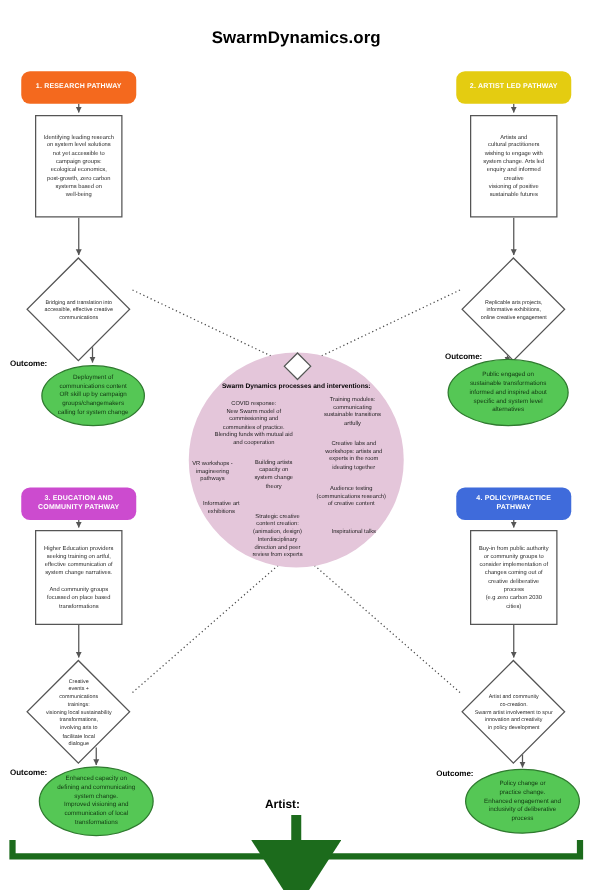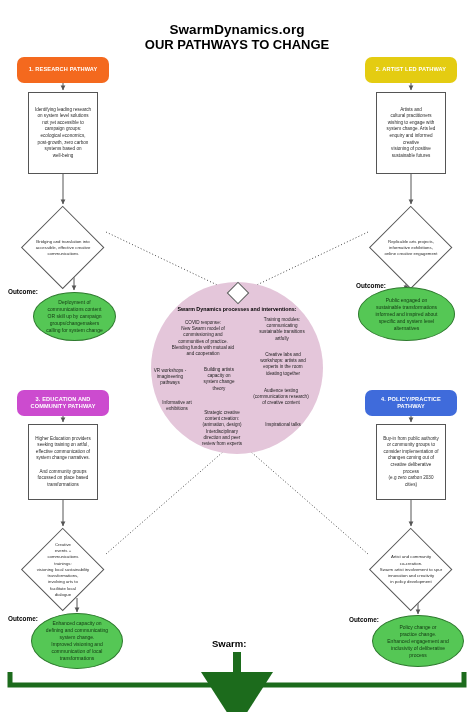--- a/index.html
+++ b/index.html
@@ -150,21 +150,20 @@
     <line x1="368" y1="212" x2="242" y2="272" stroke="#4a4a4a" stroke-width="1" stroke-dasharray="1,2.2"></line>
     <line x1="106" y1="534" x2="232" y2="424" stroke="#4a4a4a" stroke-width="1" stroke-dasharray="1,2.2"></line>
     <line x1="368" y1="534" x2="242" y2="424" stroke="#4a4a4a" stroke-width="1" stroke-dasharray="1,2.2"></line>
 
     <path d="M10,652 L10,665 L464,665 L464,652" fill="none" stroke="#1C6B1C" stroke-width="5"></path>
     <line x1="237" y1="632" x2="237" y2="660" stroke="#1C6B1C" stroke-width="8" marker-end="url(#ahg)"></line>
   </svg>
 
   <div class="title-wrap">
     <div class="title1">SwarmDynamics.org</div>
-    <div class="title2">OUR  PATHWAYS TO CHANGE</div>
   </div>
 
   <div class="pill research">1. RESEARCH PATHWAY</div>
   <div class="rect r1">
     <span class="inner">Identifying leading research
 on system level solutions
 not yet accessible to
 campaign groups:
 ecological economics,
 post-growth, zero carbon
@@ -297,15 +296,15 @@
 (communications research)
 of creative content</div>
   <div class="c-item ci-strategic">Strategic creative
 content creation:
 (animation, design)
 Interdisciplinary
 direction and peer
 review from experts</div>
   <div class="c-item ci-inspirational">Inspirational talks</div>
 
-  <div class="impact-label">Swarm:</div>
+  <div class="impact-label">Artist:</div>
 
 </div>
 
 </body></html>

